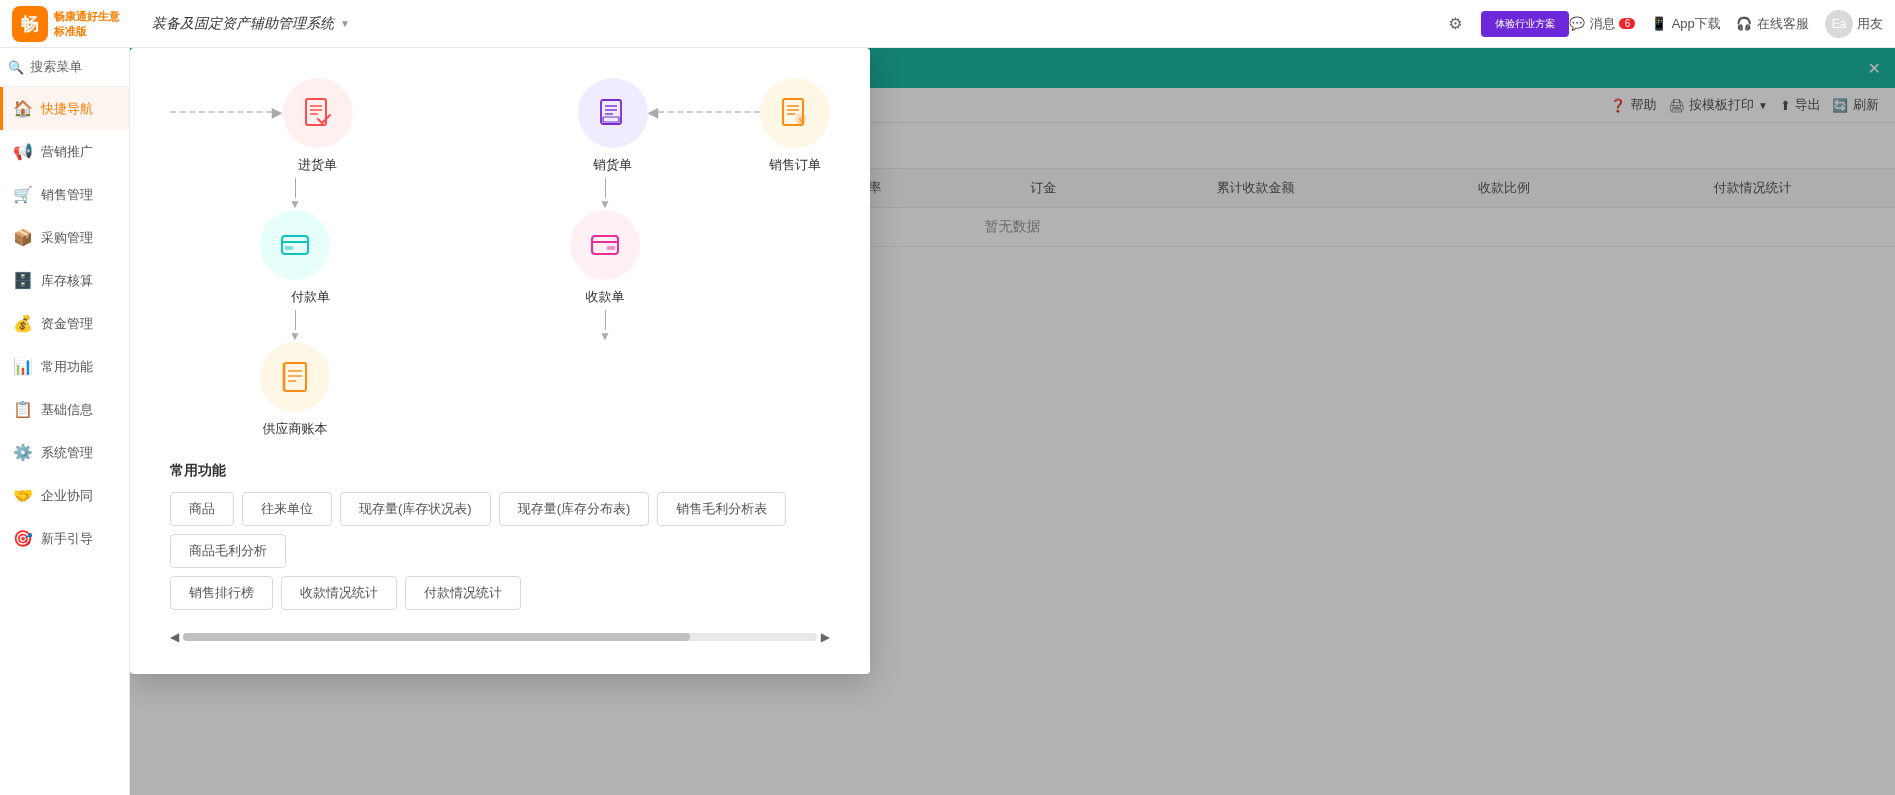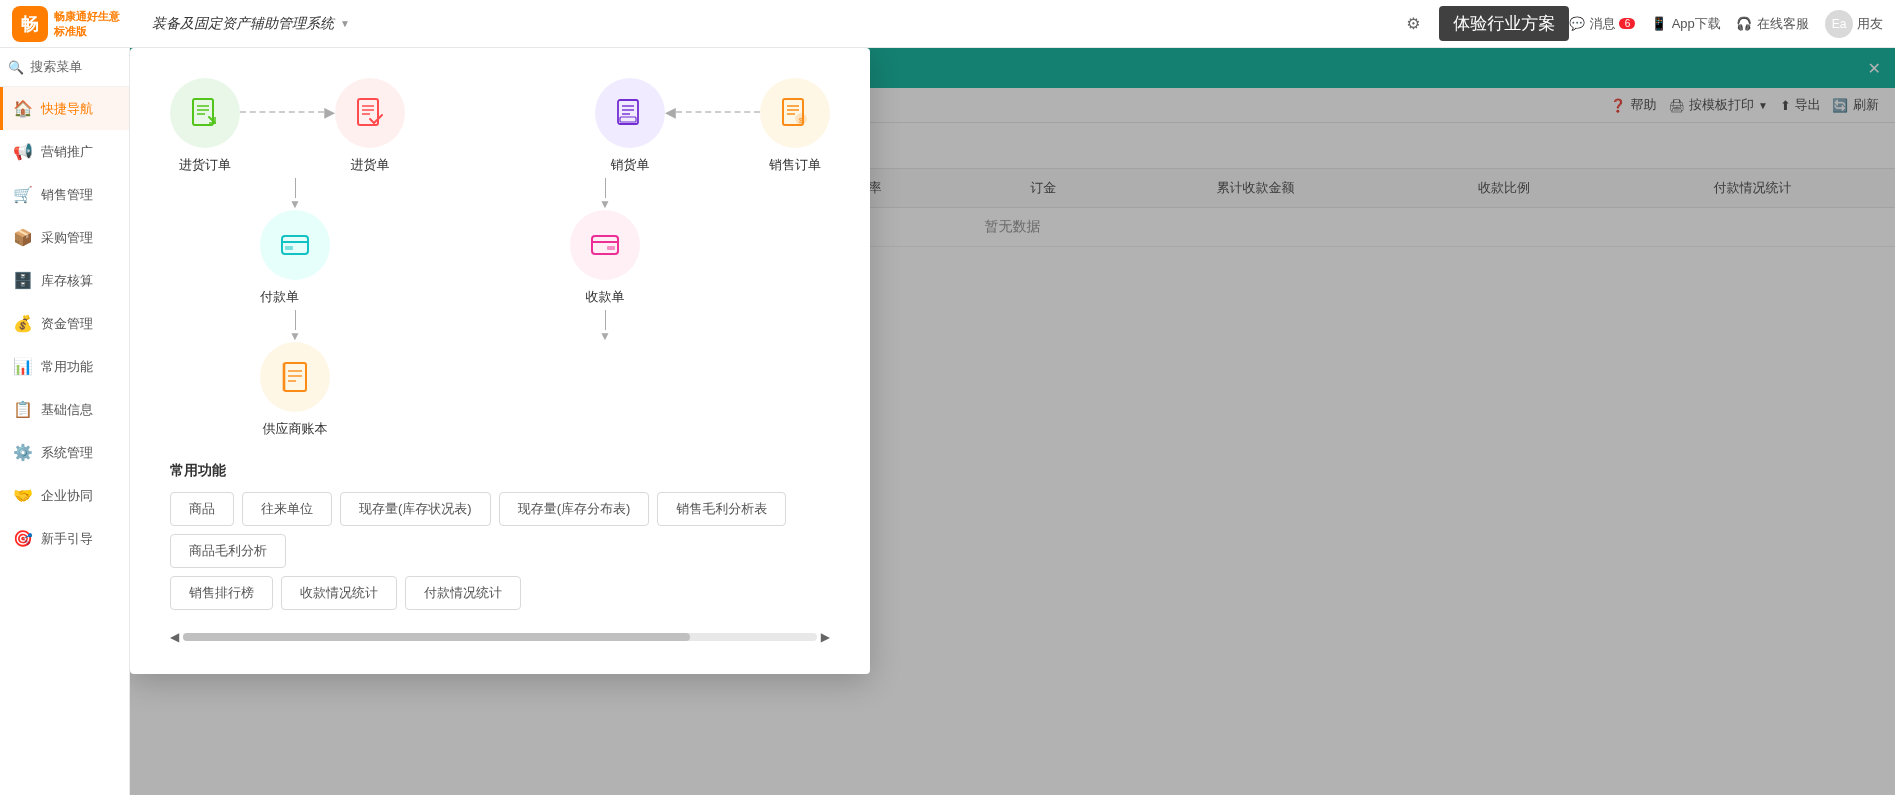--- a/index.html
+++ b/index.html
@@ -14,21 +14,21 @@
     .tab-bar { display: flex; align-items: center; height: 40px; background: #1db8a3; flex-shrink: 0; padding: 0 4px; }
 
     
     .logo-area { display: flex; align-items: center; width: 130px; flex-shrink: 0; }
     .logo-icon { width: 36px; height: 36px; background: #ff7d00; border-radius: 8px; display: flex; align-items: center; justify-content: center; color: white; font-size: 18px; font-weight: bold; margin-right: 6px; }
     .logo-text { font-size: 11px; color: #ff7d00; line-height: 1.3; font-weight: bold; }
     .system-name { flex: 1; display: flex; align-items: center; font-size: 14px; color: #333; padding-left: 10px; }
     .system-name span { margin-right: 6px; font-style: italic; }
     .dropdown-arrow { font-size: 10px; color: #999; cursor: pointer; }
     .gear-icon-btn { width: 28px; height: 28px; border: none; background: none; cursor: pointer; color: #666; font-size: 16px; margin-left: 8px; }
-    .try-btn { background: #404040; color: white; border: none; padding: 6px 14px; border-radius: 4px; cursor: pointer; font-size: 17px; margin-left: 12px; }
+    .try-btn { background: #6d28d9; color: white; border: none; padding: 6px 14px; border-radius: 4px; cursor: pointer; font-size: 10px; margin-left: 12px; }
     .top-right { display: flex; align-items: center; margin-left: auto; gap: 16px; }
     .top-right-item { display: flex; align-items: center; gap: 4px; color: #555; font-size: 13px; cursor: pointer; }
     .badge { background: #f5222d; color: white; border-radius: 10px; font-size: 10px; padding: 0 5px; min-width: 16px; text-align: center; }
     .user-avatar { width: 28px; height: 28px; border-radius: 50%; background: #d9d9d9; display: flex; align-items: center; justify-content: center; font-size: 12px; color: #fff; overflow: hidden; }
 
     
     .sidebar-search { padding: 10px 8px; border-bottom: 1px solid #f0f0f0; display: flex; align-items: center; gap: 6px; color: #666; cursor: pointer; }
     .sidebar-item { display: flex; align-items: center; padding: 12px 10px; cursor: pointer; color: #555; font-size: 13px; border-left: 3px solid transparent; gap: 8px; }
     .sidebar-item.active { color: #ff7d00; background: #fff5f0; border-left-color: #ff7d00; }
     .sidebar-item-icon { font-size: 16px; width: 20px; text-align: center; }
@@ -253,33 +253,20 @@
         </table>
       </div>
 
       <div class="modal-overlay">
         <div class="modal-box">
 
           <div class="flow-section">
 
             <div style="display:flex; align-items:center; margin-bottom: 0;">
 
-              <div class="flow-col-group">
-                <div class="flow-circle green">
-                  <svg width="32" height="32" viewBox="0 0 32 32" fill="none">
-                      <rect x="4" y="2" width="20" height="26" rx="2" fill="#e8f7e8" stroke="#52c41a" stroke-width="2"></rect>
-                      <line x1="8" y1="9" x2="20" y2="9" stroke="#52c41a" stroke-width="1.5"></line>
-                      <line x1="8" y1="13" x2="20" y2="13" stroke="#52c41a" stroke-width="1.5"></line>
-                      <line x1="8" y1="17" x2="16" y2="17" stroke="#52c41a" stroke-width="1.5"></line>
-                      <path d="M20 20 L26 26" stroke="#52c41a" stroke-width="2" stroke-linecap="round"></path>
-                      <path d="M26 20 L26 26 L20 26" stroke="#52c41a" stroke-width="1.5" fill="none"></path>
-                    </svg>
-                </div>
-                <div class="flow-label">进货订单</div>
-              </div>
 
               <div style="display:flex; align-items:center; padding-bottom:28px; flex:1; min-width:40px;">
                 <div style="flex:1; border-top: 2px dashed #ccc;"></div>
                 <div style="color:#aaa; font-size:14px;">▶</div>
               </div>
 
               <div class="flow-col-group">
                 <div class="flow-circle red">
                   <svg width="32" height="32" viewBox="0 0 32 32" fill="none">
                       <rect x="4" y="2" width="20" height="26" rx="2" fill="#fff0f0" stroke="#ff4d4f" stroke-width="2"></rect>
@@ -341,21 +328,21 @@
                 <div style="width:1px; height:20px; background:#aaa;"></div>
                 <div style="color:#aaa; font-size:12px; line-height:1;">▼</div>
               </div>
               <div style="flex:1; min-width:40px;"></div>
               <div style="width:70px;"></div>
             </div>
 
             <div style="display:flex; align-items:center; margin-top:0;">
               <div style="width:90px; flex-shrink:0;"></div>
 
-              <div class="flow-col-group" style="width:70px; flex-shrink:0; align-items:flex-start; display:flex; flex-direction:column;">
+              <div class="flow-col-group" style="width:70px; flex-shrink:0; align-items:flex-end; display:flex; flex-direction:column;">
                 <div class="flow-circle teal">
                   <svg width="32" height="32" viewBox="0 0 32 32" fill="none">
                       <rect x="3" y="7" width="26" height="18" rx="3" fill="#e6fffb" stroke="#13c2c2" stroke-width="2"></rect>
                       <line x1="3" y1="13" x2="29" y2="13" stroke="#13c2c2" stroke-width="2"></line>
                       <rect x="6" y="17" width="8" height="4" rx="1" fill="#13c2c2" opacity="0.5"></rect>
                     </svg>
                 </div>
                 <div class="flow-label">付款单</div>
               </div>
               <div style="flex:2;"></div>

